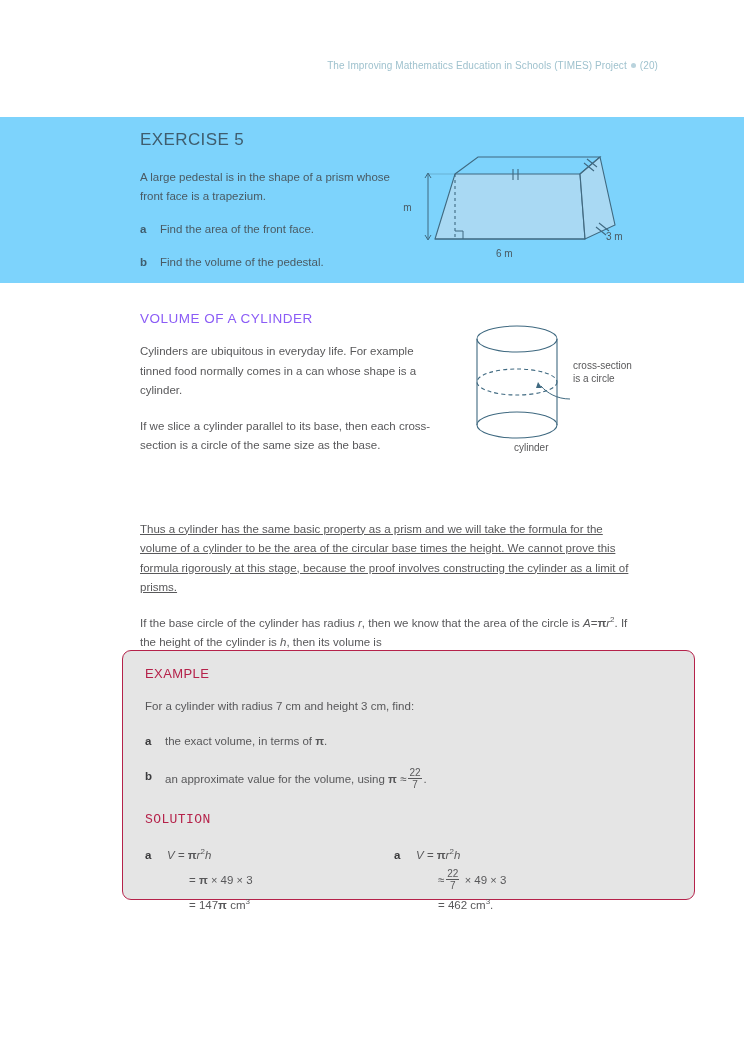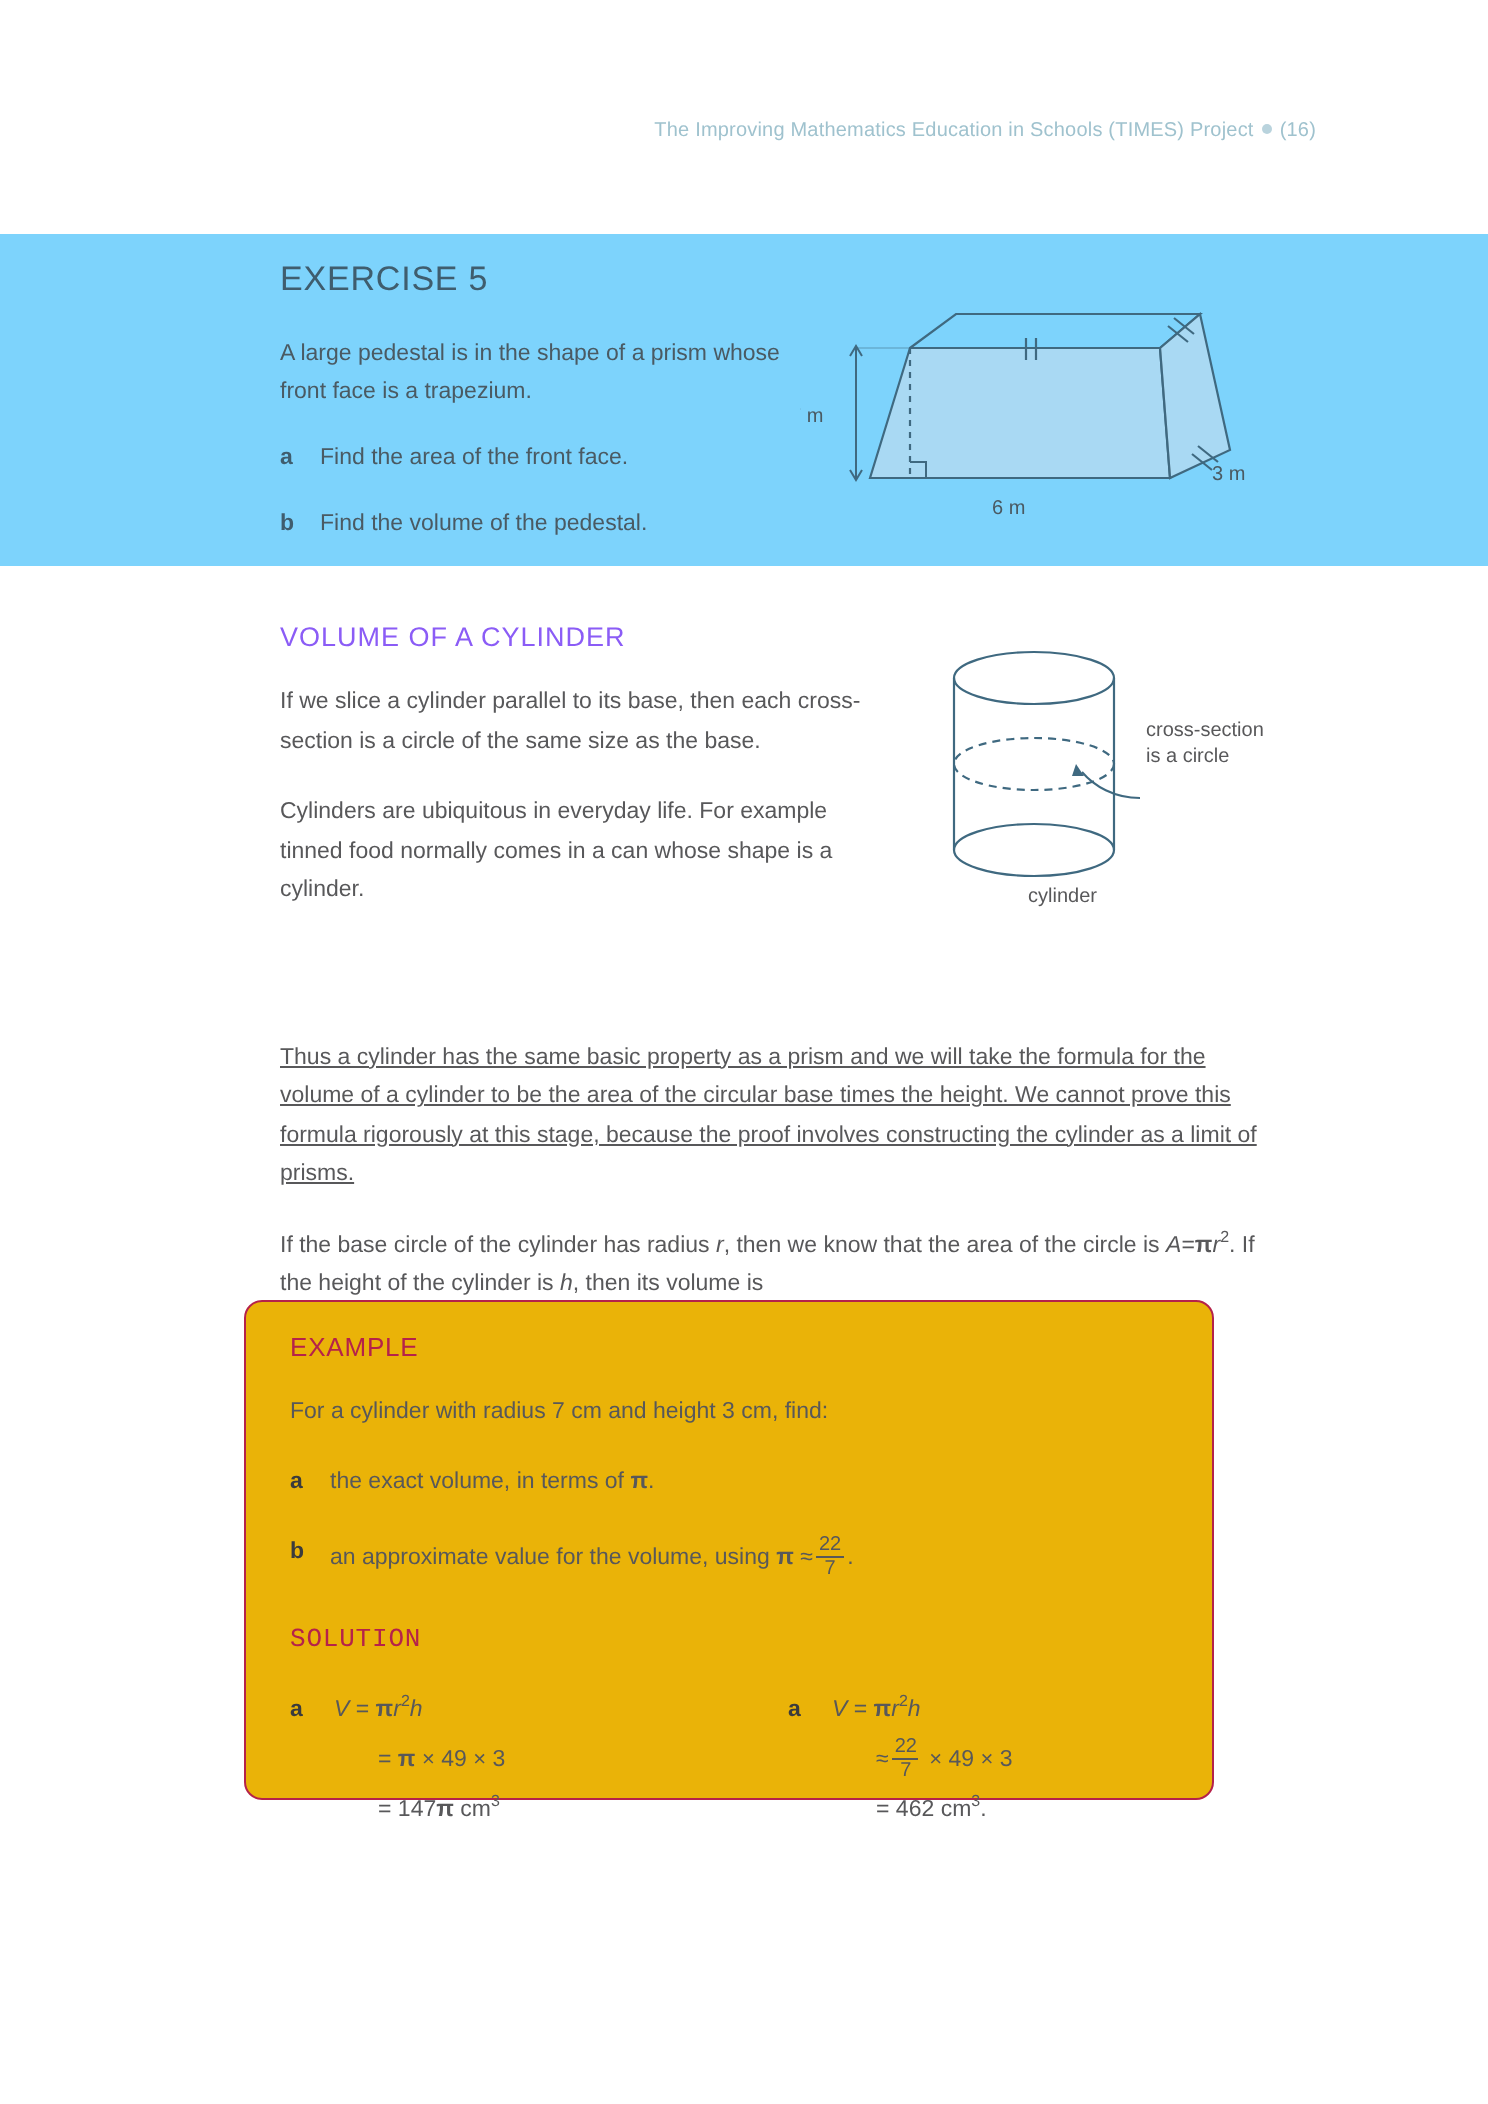--- a/index.html
+++ b/index.html
@@ -138,26 +138,26 @@
     font-size: 10px;
     color: #58585a;
     line-height: 13px;
   }
 
   
   .example-box {
     position: absolute;
     left: 122px;
     top: 650px;
-    width: 485px;
+    width: 573px;
     height: 250px;
     border: 1.6px solid #b5224a;
     border-radius: 9px;
     box-sizing: border-box;
-    background: #eab308;
+    background: #e5e5e5;
   }
   .example-inner { padding: 15px 20px 0 22px; }
   .box-title {
     font-size: 13px;
     color: #b5224a;
     letter-spacing: .4px;
     margin: 0 0 16px 0;
     font-weight: 400;
   }
   .box-title.second { margin-top: 22px; font-family: Liberation Mono, monospace; }
@@ -225,21 +225,21 @@
     margin: 0 2px;
   }
   .frac .num { display: block; border-bottom: 1px solid #58585a; padding: 0 1px; }
   .frac .den { display: block; padding: 0 1px; }
   .times { font-size: 11px; }
 </style>
 </head>
 <body>
 
 <div class="page-header">
-  <span>The Improving Mathematics Education in Schools (TIMES) Project</span><span class="dot"></span><span>(16)</span>
+  <span>The Improving Mathematics Education in Schools (TIMES) Project</span><span class="dot"></span><span>(20)</span>
 </div>
 
 <div class="exercise-band">
   <div class="band-inner">
     <h1 class="exercise-title">EXERCISE 5</h1>
     <p class="ex-text">A large pedestal is in the shape of a prism whose front face is a trapezium.</p>
 
     <div class="ex-item">
       <span class="lbl">a</span>
       <span>Find the area of the front face.</span>
@@ -282,22 +282,22 @@
       <text x="-5" y="64" font-family="Liberation Sans, sans-serif" font-size="10" fill="#4a5a63">7 m</text>
       <text x="96" y="110" font-family="Liberation Sans, sans-serif" font-size="10" fill="#4a5a63">6 m</text>
       <text x="206" y="93" font-family="Liberation Sans, sans-serif" font-size="10" fill="#4a5a63">3 m</text>
     </svg>
   </div>
 </div>
 
 <div class="content">
   <h2 class="section-title">VOLUME OF A CYLINDER</h2>
 
+  <p class="body narrow">Cylinders are ubiquitous in everyday life. For example tinned food normally comes in a can whose shape is a cylinder.</p>
   <p class="body narrow">If we slice a cylinder parallel to its base, then each cross-section is a circle of the same size as the base.</p>
-  <p class="body narrow">Cylinders are ubiquitous in everyday life. For example tinned food normally comes in a can whose shape is a cylinder.</p>
 
   <div class="cyl-wrap">
     <svg width="180" height="150" viewBox="0 0 180 150">
       <g fill="none" stroke="#3f6980" stroke-width="1.1">
         <ellipse cx="52" cy="22" rx="40" ry="13"></ellipse>
         <path d="M12,22 L12,108"></path>
         <path d="M92,22 L92,108"></path>
         <path d="M12,108 A40,13 0 0 0 92,108"></path>
         <path d="M12,108 A40,13 0 0 1 92,108" stroke-opacity="1"></path>
         <ellipse cx="52" cy="65" rx="40" ry="13" stroke-dasharray="4,3"></ellipse>

